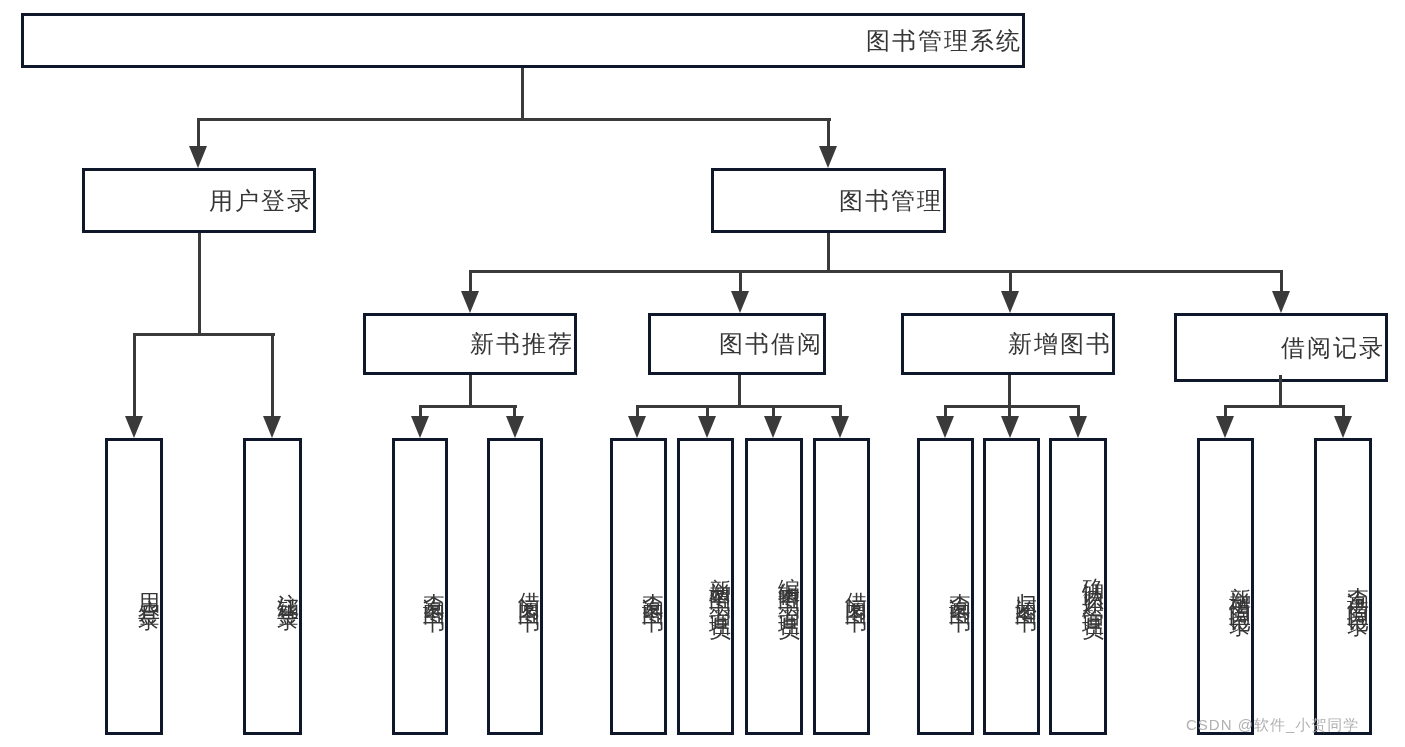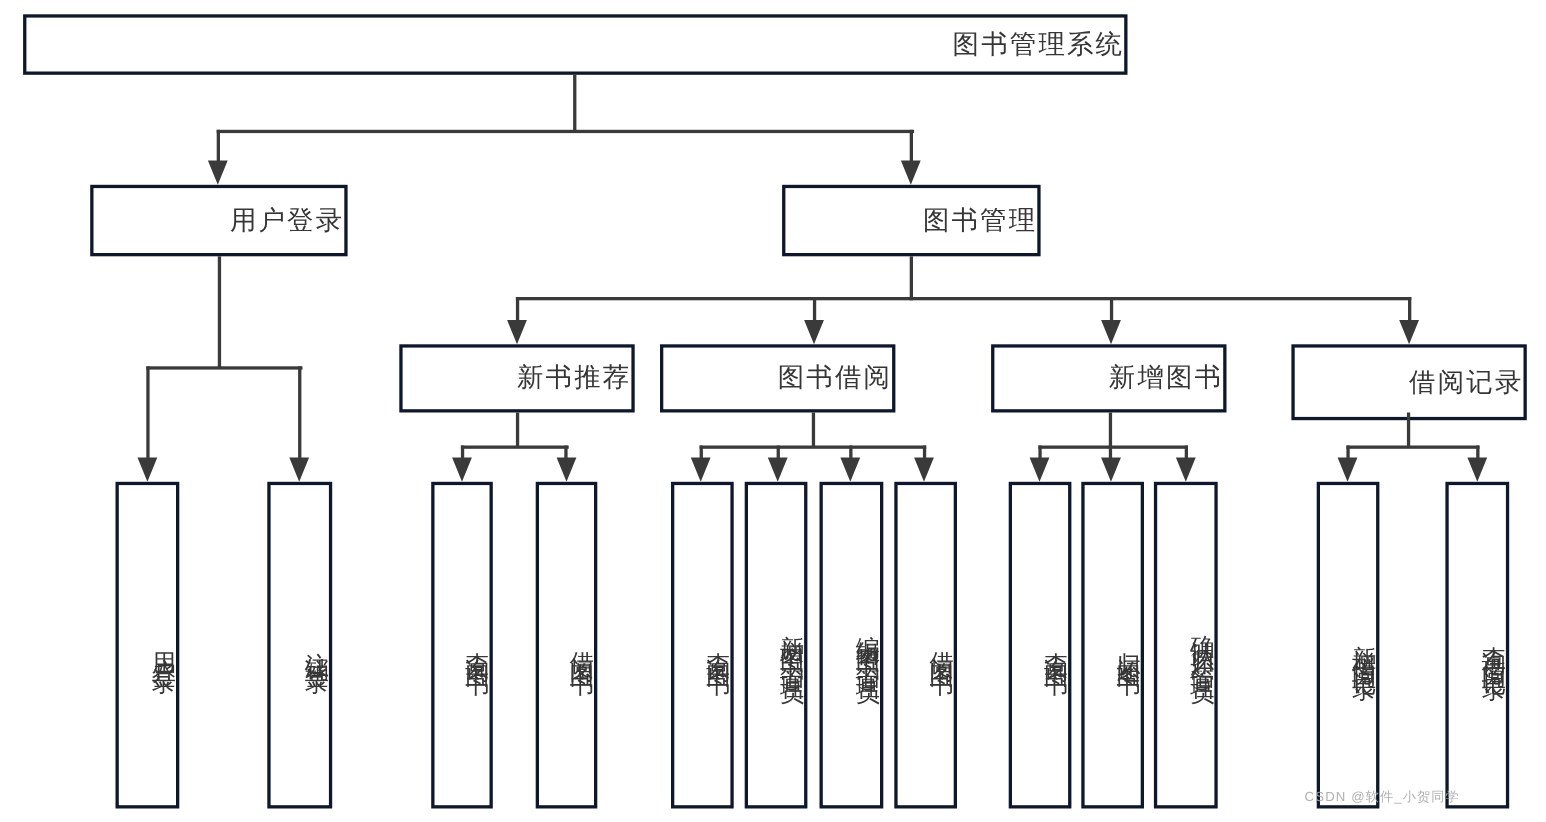--- a/index.html
+++ b/index.html
@@ -30,21 +30,21 @@
     text-orientation:mixed;
     letter-spacing:6px;
     line-height:1;
     white-space:nowrap;
   }
   
   .n-root      {left:21px;  top:13px;  width:1004px;height:55px;}
   .n-userlogin {left:82px;  top:168px; width:234px; height:65px;}
   .n-bookmgmt  {left:711px; top:168px; width:235px; height:65px;}
   .n-rec       {left:363px; top:313px; width:214px; height:62px;}
-  .n-bb        {left:600px; top:313px; width:214px; height:62px;}
+  .n-bb        {left:648px; top:313px; width:178px; height:62px;}
   .n-cb        {left:901px; top:313px; width:214px; height:62px;}
   .n-br        {left:1174px;top:313px; width:214px; height:69px;}
   
   .n-login {left:105px; width:58px;}
   .n-logout{left:243px; width:59px;}
   .n-recq  {left:392px; width:56px;}
   .n-recb  {left:487px; width:56px;}
   .n-bbq   {left:610px; width:57px;}
   .n-bba   {left:677px; width:57px;}
   .n-bbe   {left:745px; width:58px;}
@@ -61,21 +61,21 @@
   .ar{
     position:absolute;width:0;height:0;
     border-left:9px solid transparent;
     border-right:9px solid transparent;
     border-top:22px solid #3a3a3a;
   }
   
   .watermark{
     position:absolute;
     left:1186px;top:716px;
-    font-size:12px;
+    font-size:15px;
     color:rgba(168,168,168,0.9);
     letter-spacing:1px;
     white-space:nowrap;
     z-index:5;
   }
 </style>
 </head>
 <body>
 
 <div id="stage">

